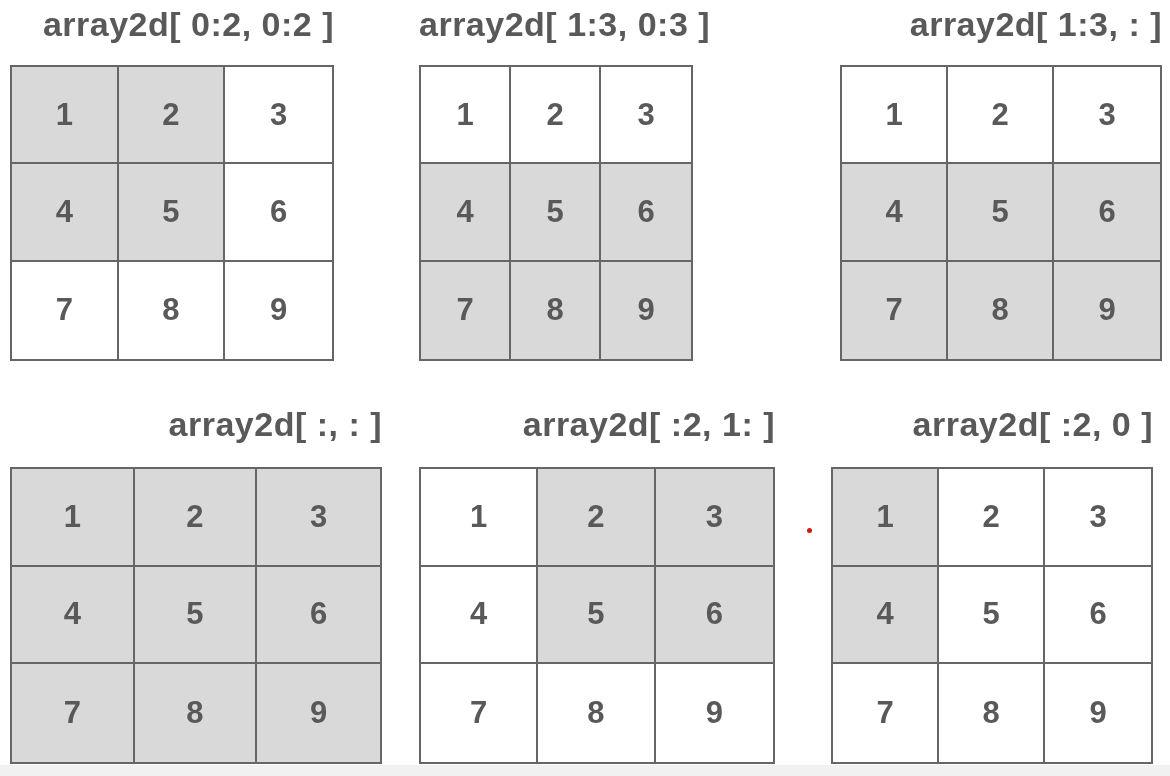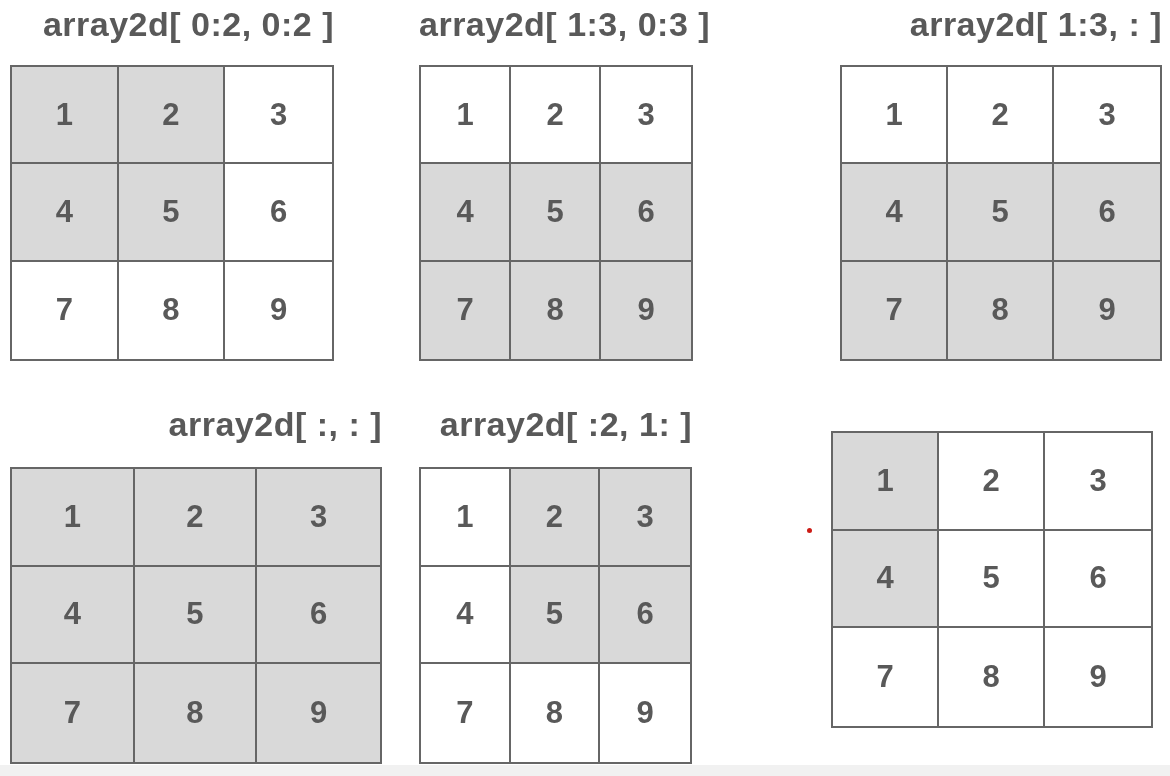--- a/index.html
+++ b/index.html
@@ -14,21 +14,21 @@
     overflow: hidden;
     font-family: "Liberation Sans", sans-serif;
   }
   .panel {
     position: absolute;
   }
   #p0 { left: 10px;  top: 6px;   width: 324px; }
   #p1 { left: 419px; top: 6px;   width: 274px; }
   #p2 { left: 832px; top: 6px;   width: 322px; margin-left: 8px; }
   #p3 { left: 10px;  top: 406px; width: 372px; }
-  #p4 { left: 419px; top: 406px; width: 273px; }
+  #p4 { left: 419px; top: 406px; width: 356px; }
   #p5 { left: 831px; top: 406px; width: 322px; }
 
   .ptitle {
     height: 36px;
     line-height: 36px;
     text-align: right;
     font-size: 34px;
     font-weight: bold;
     color: var(--text, #595959);
     letter-spacing: 0.5px;
@@ -146,20 +146,21 @@
         <div class="cell shaded">3</div>
         <div class="cell">4</div>
         <div class="cell shaded">5</div>
         <div class="cell shaded">6</div>
         <div class="cell">7</div>
         <div class="cell">8</div>
         <div class="cell">9</div>
       </div>
     </div>
     <div class="panel" id="p5">
+      <div class="ptitle">array2d[ :2, 0 ]</div>
       <div class="grid row2">
         <div class="cell shaded">1</div>
         <div class="cell">2</div>
         <div class="cell">3</div>
         <div class="cell shaded">4</div>
         <div class="cell">5</div>
         <div class="cell">6</div>
         <div class="cell">7</div>
         <div class="cell">8</div>
         <div class="cell">9</div>

